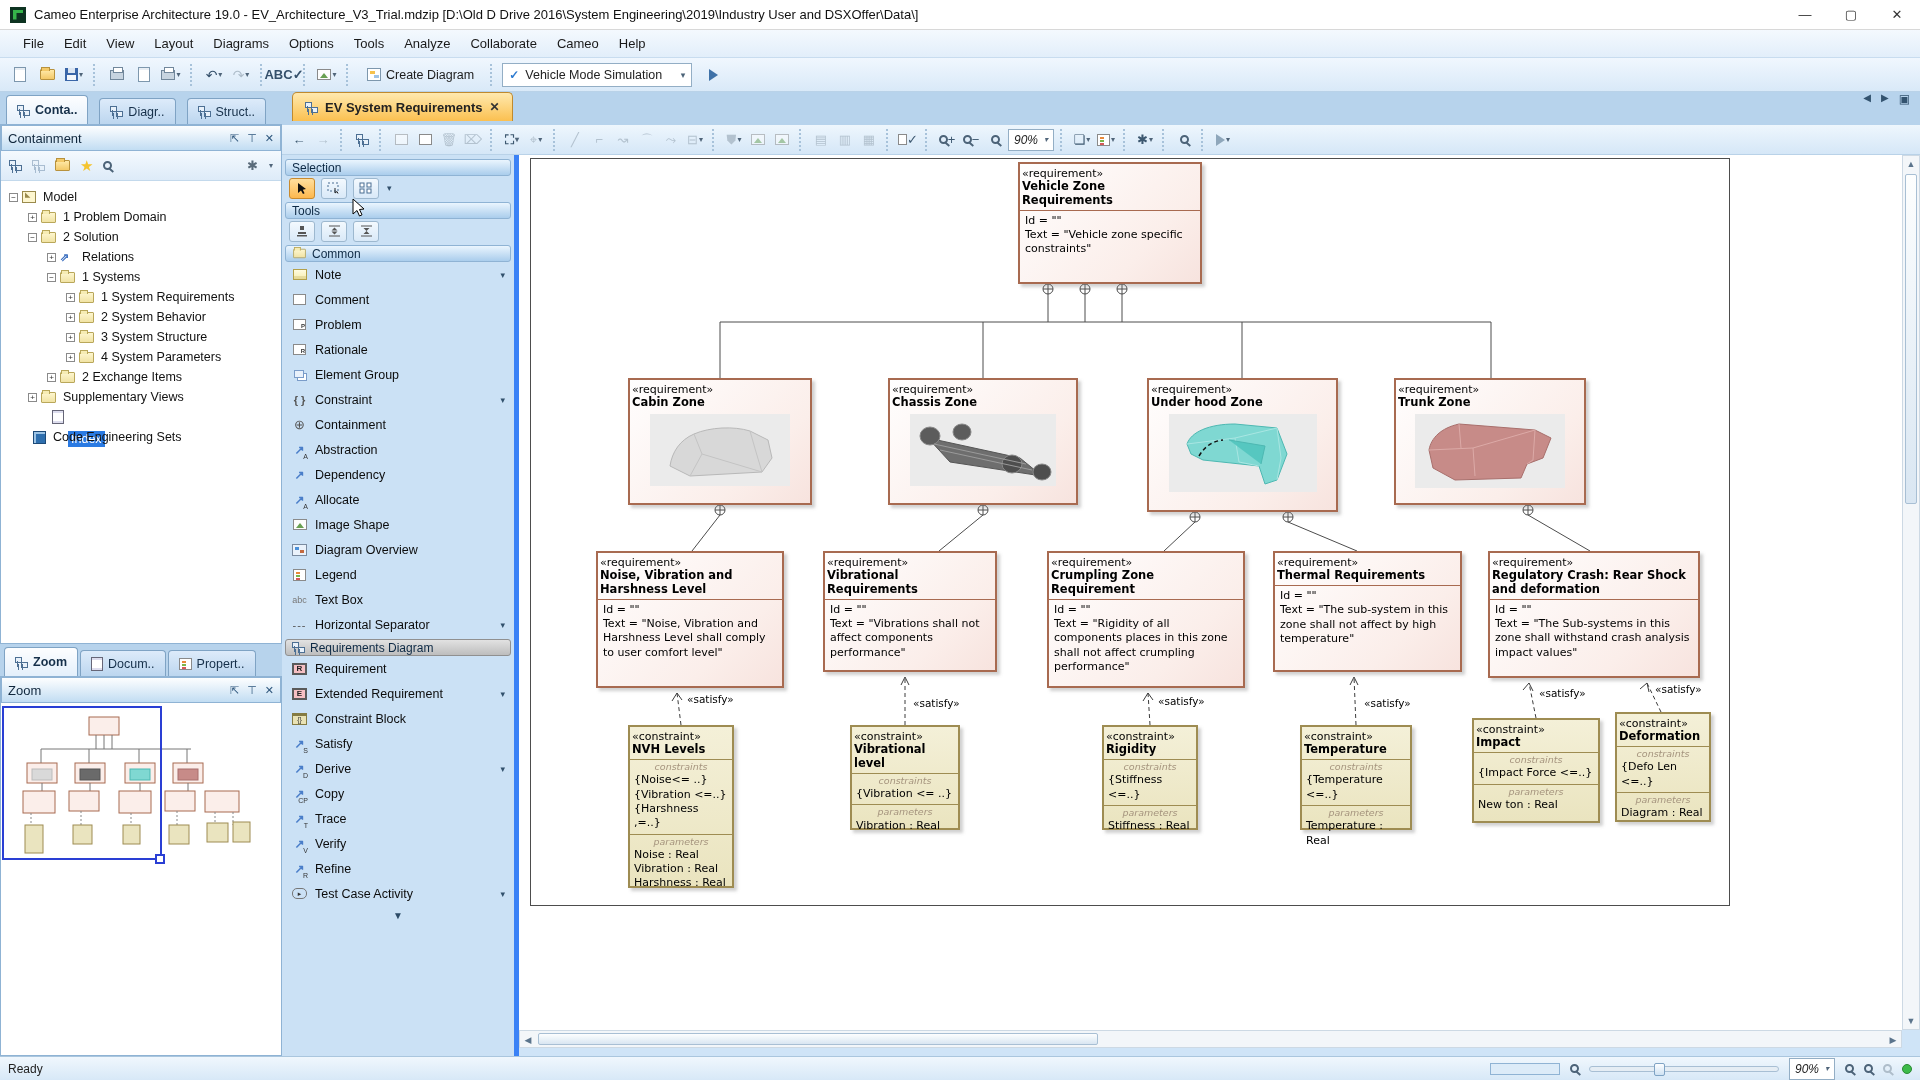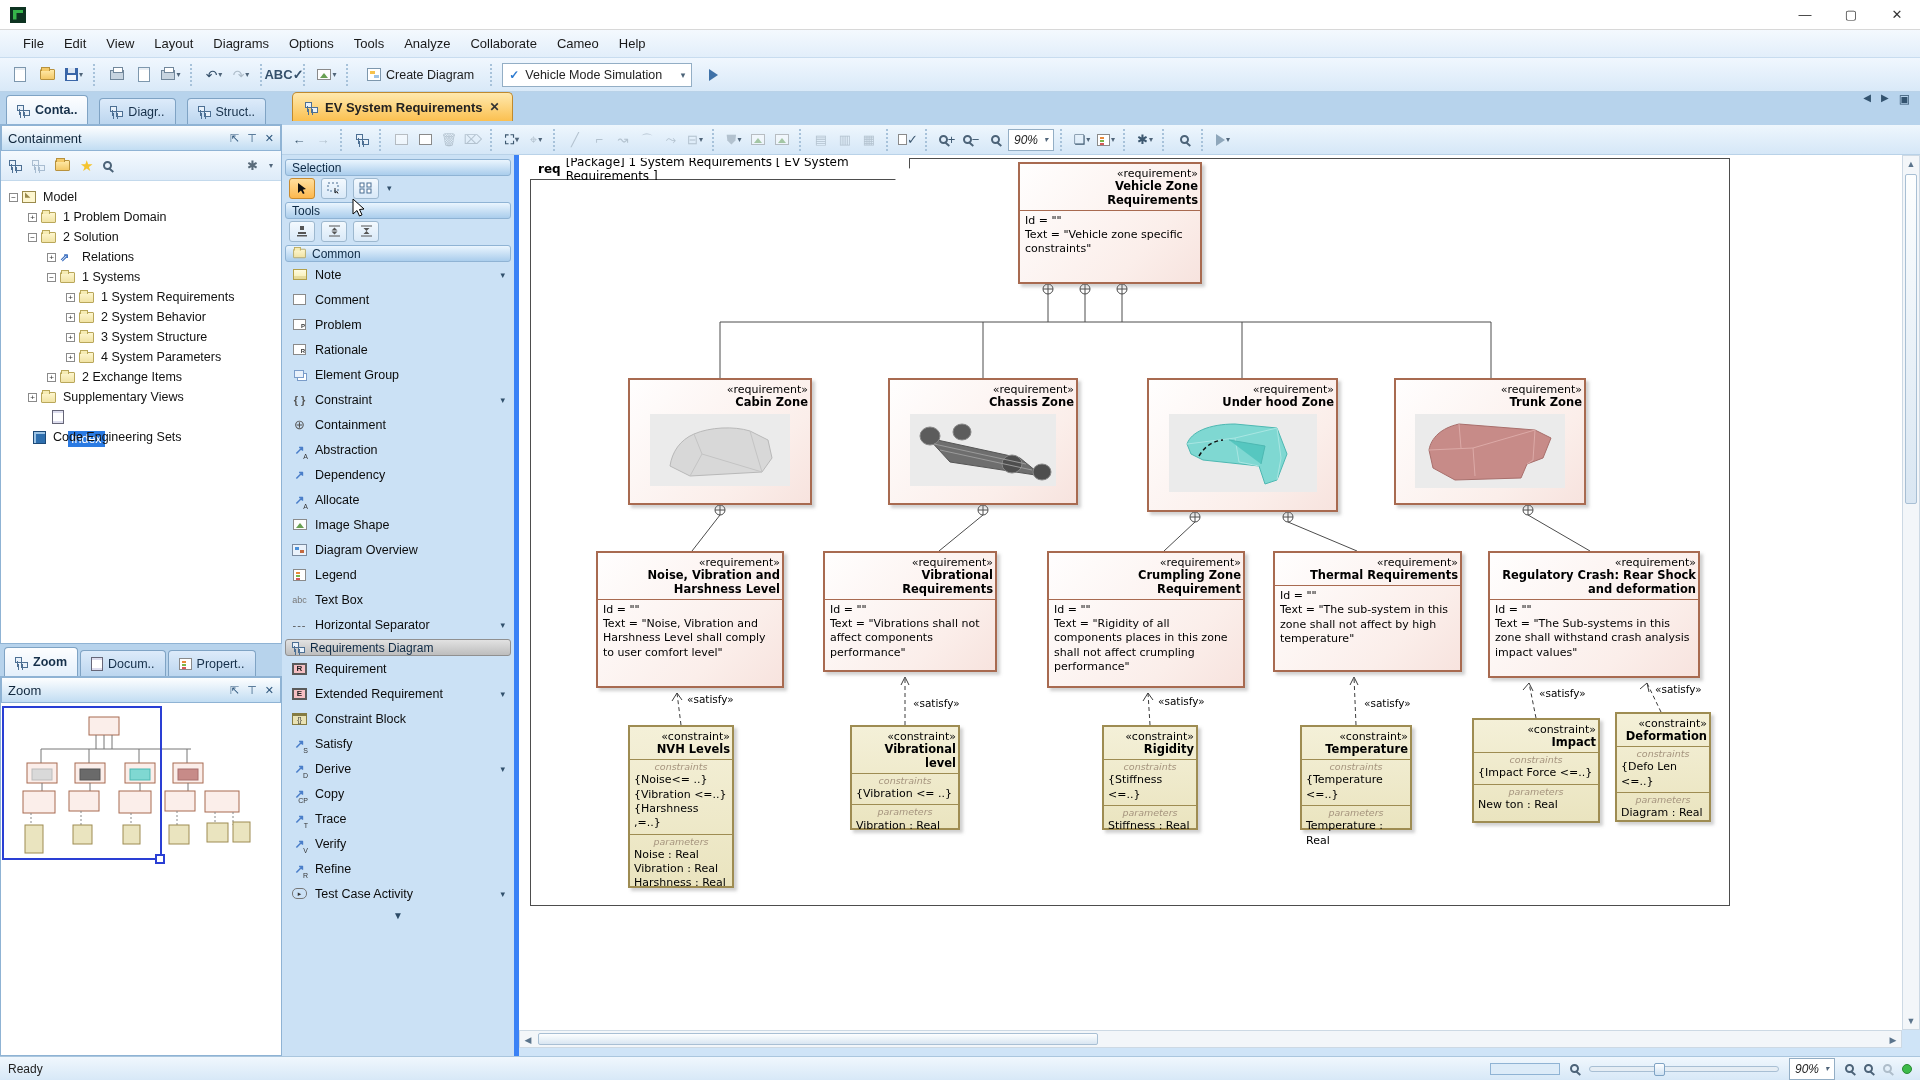--- a/index.html
+++ b/index.html
@@ -115,21 +115,21 @@
   .pal-scroll { text-align:center; color:#2c4a66; font-size:10px; margin-top:4px; }
 
   
   #canvas { position:absolute; left:519px; top:155px; width:1383px; height:875px; background:#fff; overflow:hidden; font-family:"DejaVu Sans",sans-serif; }
   #frame { position:absolute; left:11px; top:3px; width:1200px; height:748px; border:1px solid #4d4d4d; }
   #frame-title { position:absolute; left:11px; top:3px; width:380px; height:22px; background:#fff; border-right:1px solid #4d4d4d; border-bottom:1px solid #4d4d4d; display:flex; align-items:center; padding:0 8px; gap:5px; font-size:12px; color:#000; clip-path:polygon(0 0,100% 0,100% 45%,96% 100%,0 100%); }
   #frame-title b { font-weight:bold; }
   #connector-layer { position:absolute; left:0; top:0; }
 
   .node { position:absolute; border:2px solid #a86a50; background:linear-gradient(135deg,#fffefe 0%,#fbeeea 70%,#f7e3de 100%); box-shadow:3px 3px 3px rgba(120,120,120,.35); font-size:11px; color:#000; }
-  .nhdr { text-align:right; padding:3px 2px 2px; line-height:1.2; }
+  .nhdr { text-align:left; padding:3px 2px 2px; line-height:1.2; }
   .stereo { font-size:11px; }
   .nname { font-weight:bold; font-size:11.5px; }
   .nbody { border-top:1px solid #a86a50; padding:3px 5px; line-height:1.3; }
   .imgwrap { display:flex; justify-content:center; margin-top:2px; }
   .imgbg { background:#ebebeb; }
 
   .cnode { position:absolute; border:2px solid #9e8c52; background:linear-gradient(#f4f0d8,#eae4bf); box-shadow:3px 3px 3px rgba(120,120,120,.35); font-size:11px; color:#000; }
   .csec { border-top:1px solid #9e8c52; padding:1px 4px 3px; line-height:1.3; }
   .clabel { text-align:center; font-style:italic; font-size:9.5px; color:#a5947e; }
   .sat { position:absolute; font-size:10.5px; color:#000; white-space:nowrap; }
@@ -148,20 +148,21 @@
   .memory-fill { width:55%; height:100%; background:linear-gradient(#bcd9f2,#8fc0e8); }
   .green-dot { width:10px; height:10px; border-radius:50%; background:#3dbb4a; border:1px solid #2a8a34; }
 
   .cursor-float { position:absolute; left:352px; top:198px; z-index:50; }
 </style>
 </head>
 <body>
 
 <div id="titlebar">
   <div class="app-icon"></div>
+  <div class="title-text">Cameo Enterprise Architecture 19.0 - EV_Architecture_V3_Trial.mdzip [D:\Old D Drive 2016\System Engineering\2019\Industry User and DSXOffer\Data\]</div>
   <div class="win-controls">
     <div class="win-btn">—</div>
     <div class="win-btn">▢</div>
     <div class="win-btn">✕</div>
   </div>
 </div>
 
 <div id="menubar">
   <span class="menu-item">File</span>
   <span class="menu-item">Edit</span>
@@ -651,24 +652,20 @@
   </div>
   <div class="pal-scroll">▼</div>
 </div>
 
 <svg class="cursor-float" width="14" height="20">
   <path d="M1,1 L1,16 L5,12.5 L7.5,18 L10,16.8 L7.5,11.5 L12,11 Z" fill="#fff" stroke="#000" stroke-width="1"></path>
 </svg>
 
 <div id="canvas">
   <div id="frame"></div>
-  <div id="frame-title">
-    <b>req</b>
-    <span>[Package] 1 System Requirements [ EV System Requirements ]</span>
-  </div>
 
   <svg id="connector-layer" width="1383" height="875">
     <g stroke="#4d4d4d" stroke-width="1" fill="none">
       <path d="M529,139 V167 M566,139 V167 M603,139 V167"></path>
       <path d="M201,167 H972"></path>
       <path d="M201,167 V223 M464,167 V223 M723,167 V223 M972,167 V223"></path>
       <path d="M201,360 L173,396"></path>
       <path d="M464,360 L420,396"></path>
       <path d="M676,367 L645,396"></path>
       <path d="M769,367 L838,396"></path>

